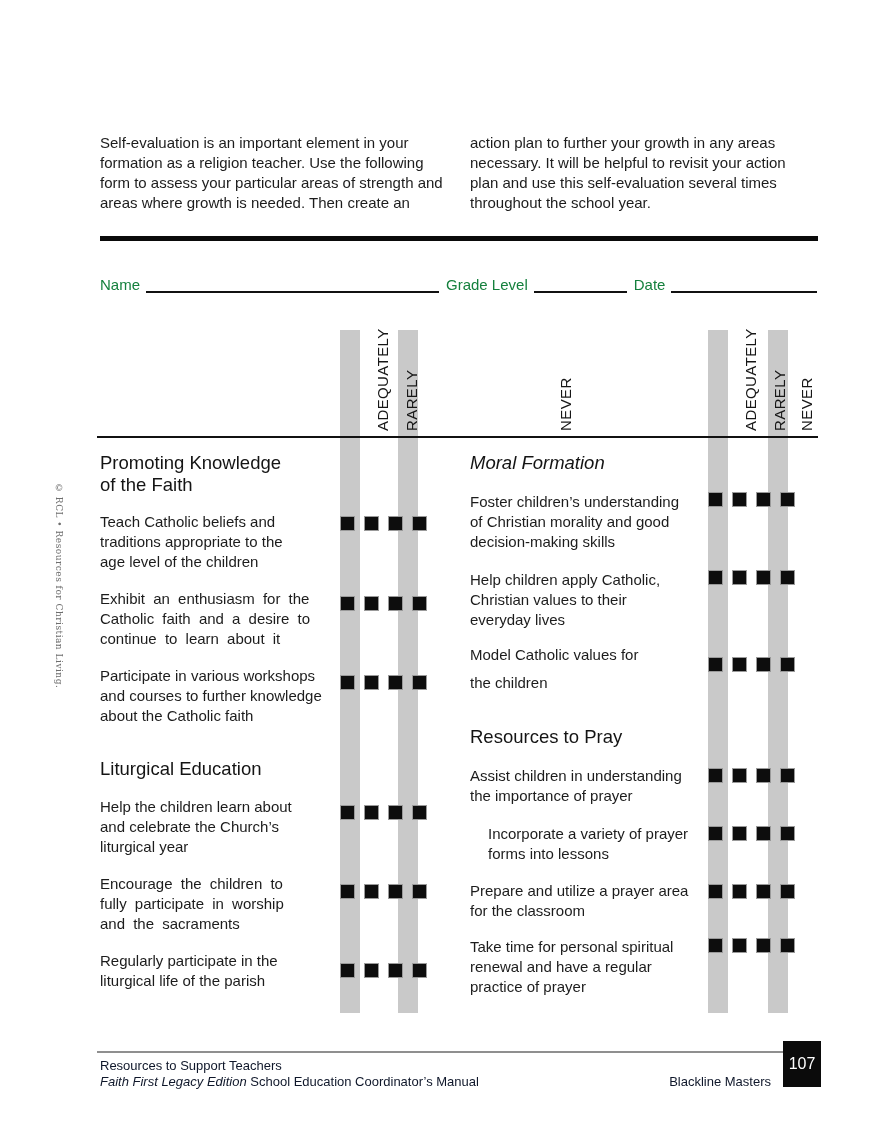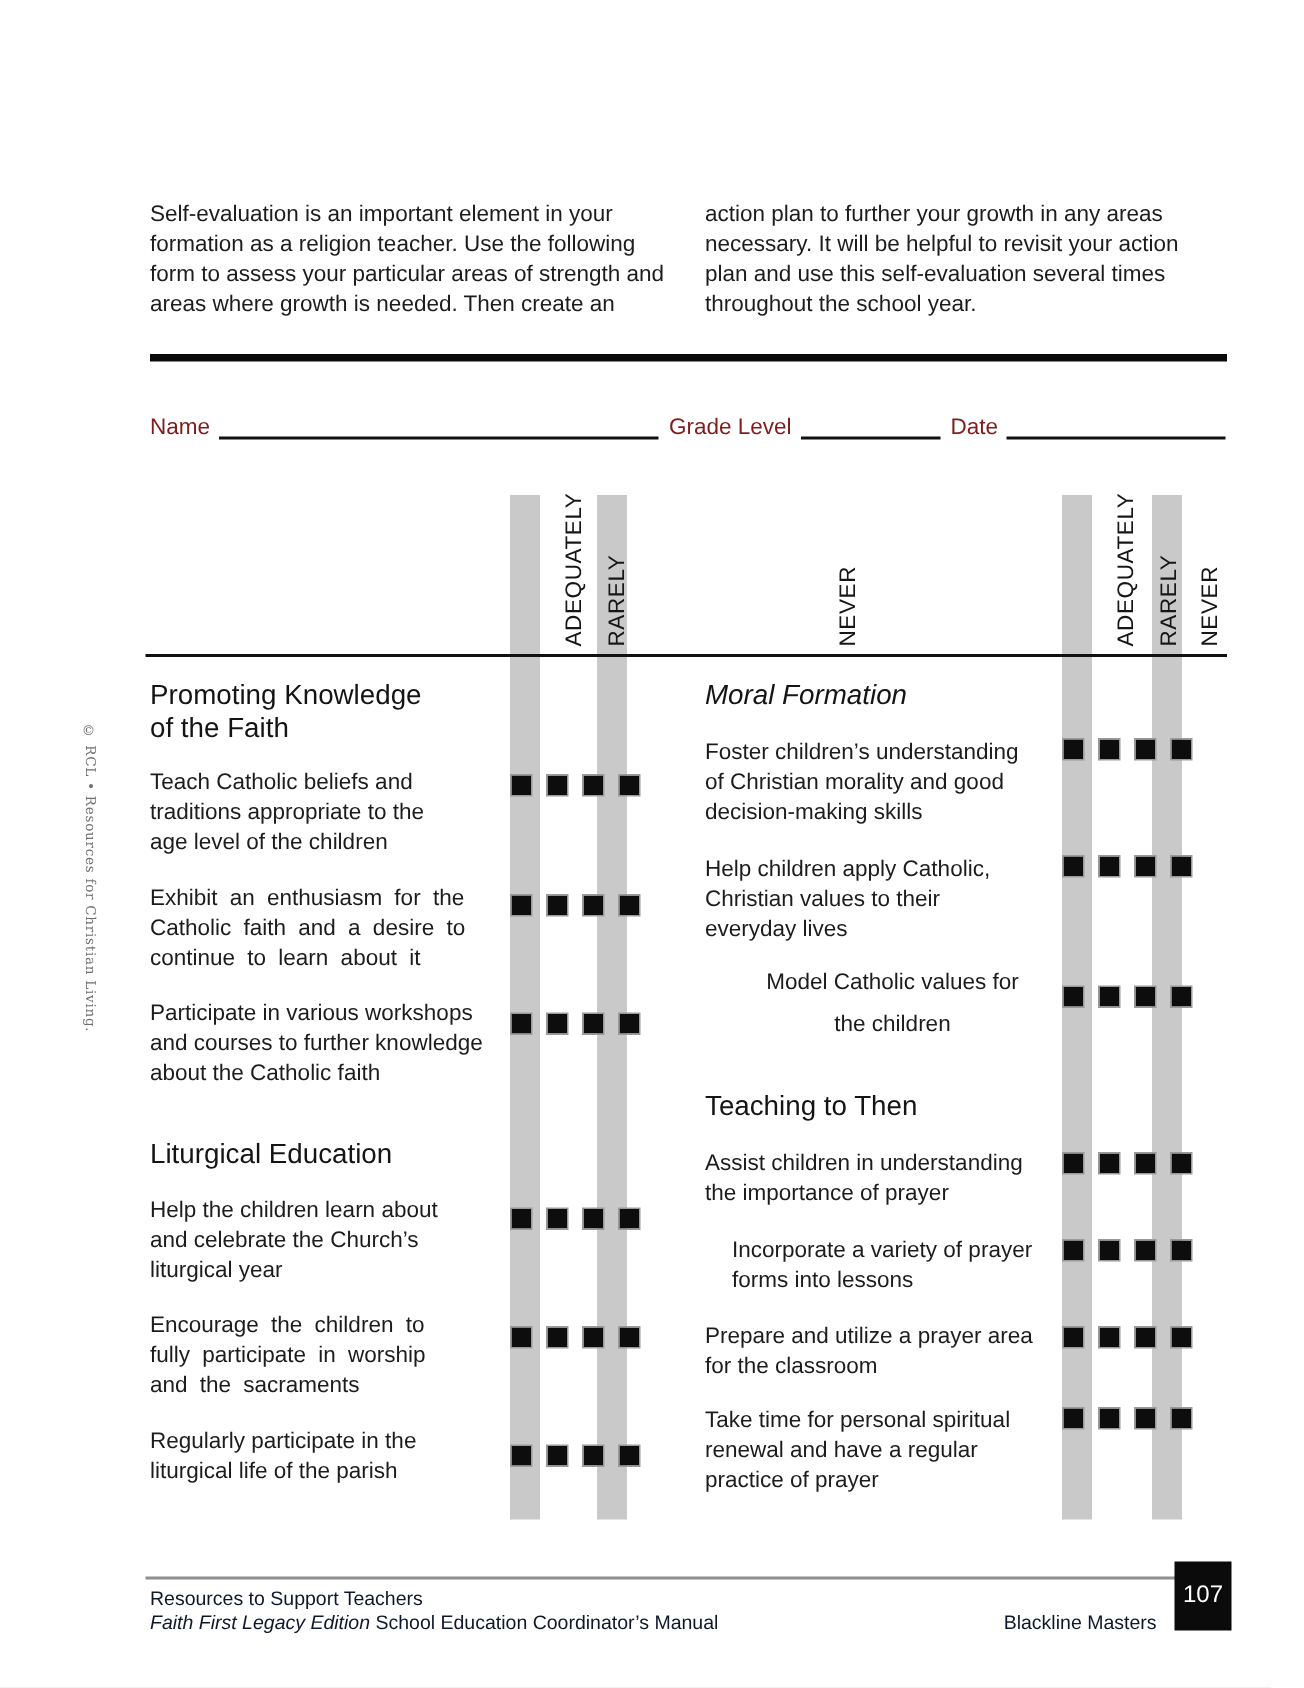--- a/index.html
+++ b/index.html
@@ -4,21 +4,21 @@
 <style>
   html,body{margin:0;padding:0;background:#e8e8e8;}
   .page{position:relative;width:869px;height:1125px;background:#ffffff;
         font-family:"Liberation Sans", sans-serif;color:#1c1c1c;overflow:hidden;}
   .abs{position:absolute;}
   .title{font-size:34px;font-weight:bold;letter-spacing:-0.5px;color:#111;}
   .intro{font-size:15px;line-height:20px;color:#1c1c1c;}
   .rule-thick{background:#0a0a0a;height:5px;}
   .rule-mid{background:#111;height:2px;}
   .rule-gray{background:#8f8f8f;height:2px;}
-  .name-row{display:flex;align-items:flex-end;font-size:15px;color:#7f1d1d;}
+  .name-row{display:flex;align-items:flex-end;font-size:15px;color:#15803d;}
   .blank{border-bottom:2px solid #111;height:17px;display:inline-block;}
   .bar{width:20px;background:#c9c9c9;}
   .vlabel{font-size:15px;letter-spacing:0.4px;color:#161616;white-space:nowrap;
           transform:rotate(-90deg);transform-origin:top left;}
   .sec-title{font-size:18.5px;line-height:22px;color:#141414;white-space:pre-line;}
   .item{font-size:15px;line-height:20px;color:#1c1c1c;white-space:pre-line;width:250px;}
   .just{word-spacing:4px;}
   .sp{line-height:28px;}
   .cbrow{display:flex;column-gap:11px;}
   .cb{width:13px;height:13px;background:#0d0d0d;display:inline-block;outline:1px solid #9a9a9a;}
@@ -128,24 +128,24 @@
     </div>
 
   <div class="abs sec-title" style="left:470px;top:452px;font-style:italic;">Moral Formation</div>
 
   <div class="abs item" style="left:470px;top:492px;">Foster children’s understanding
 of Christian morality and good
 decision-making skills</div>
   <div class="abs item" style="left:470px;top:570px;">Help children apply Catholic,
 Christian values to their
 everyday lives</div>
-  <div class="abs item sp" style="left:470px;top:641px;text-align:center;">Model Catholic values for
+  <div class="abs item sp" style="left:470px;top:641px;">Model Catholic values for
 the children</div>
 
-  <div class="abs sec-title" style="left:470px;top:726px;">Teaching to Then</div>
+  <div class="abs sec-title" style="left:470px;top:726px;">Resources to Pray</div>
 
   <div class="abs item" style="left:470px;top:766px;">Assist children in understanding
 the importance of prayer</div>
   <div class="abs item" style="left:488px;top:824px;">Incorporate a variety of prayer
 forms into lessons</div>
   <div class="abs item" style="left:470px;top:881px;">Prepare and utilize a prayer area
 for the classroom</div>
   <div class="abs item" style="left:470px;top:937px;">Take time for personal spiritual
 renewal and have a regular
 practice of prayer</div>

